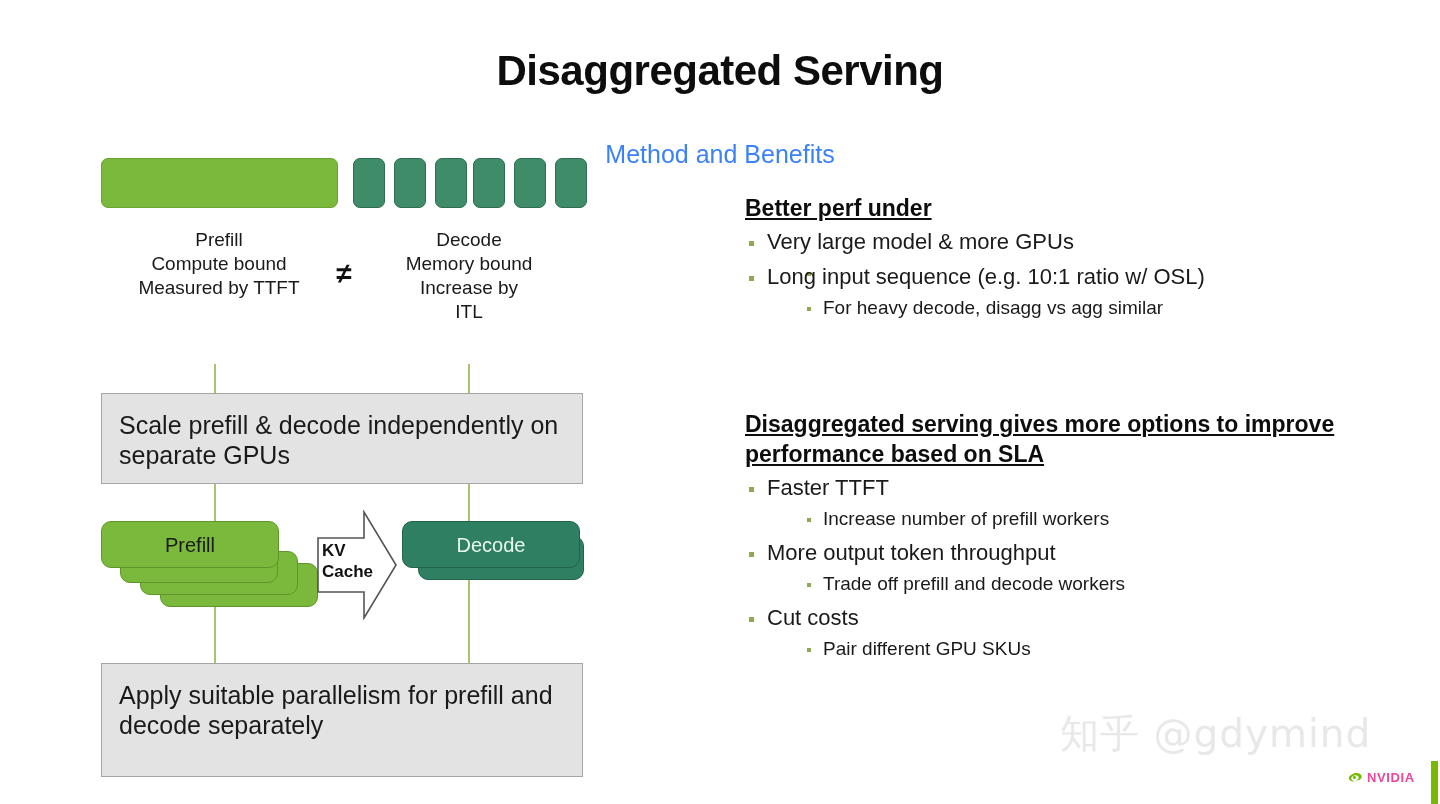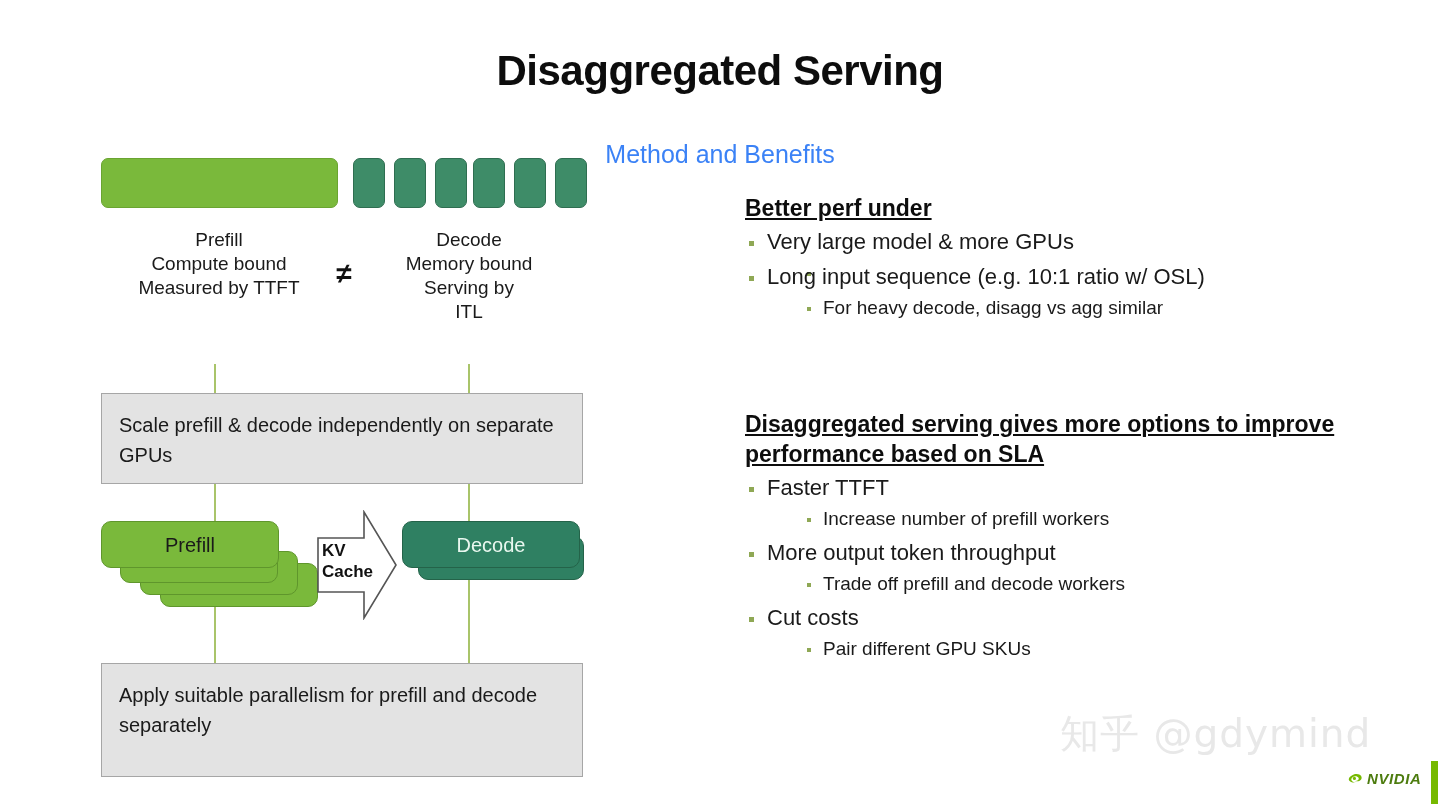--- a/index.html
+++ b/index.html
@@ -58,21 +58,21 @@
   .vline.l2{left:468px;}
   .vline.seg1{top:364px;height:30px;}
   .vline.seg2{top:484px;height:180px;}
 
   
   .graybox{
     position:absolute;left:101px;width:482px;
     background:#e3e3e3;border:1px solid #a6a6a6;
     box-sizing:border-box;
     padding:16px 17px;
-    font-size:20px;line-height:30px;color:#1a1a1a;
+    font-size:25px;line-height:30px;color:#1a1a1a;
   }
   .graybox.top{top:393px;height:91px;}
   .graybox.bottom{top:663px;height:114px;}
 
   
   .stack{position:absolute;}
   .card{
     position:absolute;box-sizing:border-box;border-radius:10px;
   }
   .card.green{background:#7ab93b;border:1px solid #5f962c;}
@@ -124,21 +124,21 @@
     white-space:nowrap;
     font-family:"DejaVu Sans", sans-serif;
   }
 
   
   .nvlogo{
     position:absolute;left:1346px;top:770px;
     display:flex;align-items:center;gap:4px;
   }
   .nvlogo .word{
-    font-size:15px;font-weight:bold;letter-spacing:0.6px;color:#4d7c0f;font-style:italic;
+    font-size:13px;font-weight:bold;letter-spacing:0.6px;color:#ec4899;
   }
   .green-edge{
     position:absolute;left:1431px;top:761px;width:7px;height:43px;background:#76b900;
   }
 </style>
 </head>
 <body>
 
 <div class="slide">
 
@@ -157,21 +157,21 @@
     <div>Prefill</div>
     <div>Compute bound</div>
     <div>Measured by TTFT</div>
   </div>
 
   <div class="neq">≠</div>
 
   <div class="lbl lbl-decode">
     <div>Decode</div>
     <div>Memory bound</div>
-    <div>Serving by</div>
+    <div>Increase by</div>
     <div>ITL</div>
   </div>
 
   <div class="vline l1 seg1"></div>
   <div class="vline l2 seg1"></div>
   <div class="vline l1 seg2"></div>
   <div class="vline l2 seg2"></div>
 
   <div class="graybox top">Scale prefill &amp; decode independently on separate GPUs</div>
   <div class="graybox bottom">Apply suitable parallelism for prefill and decode separately</div>

